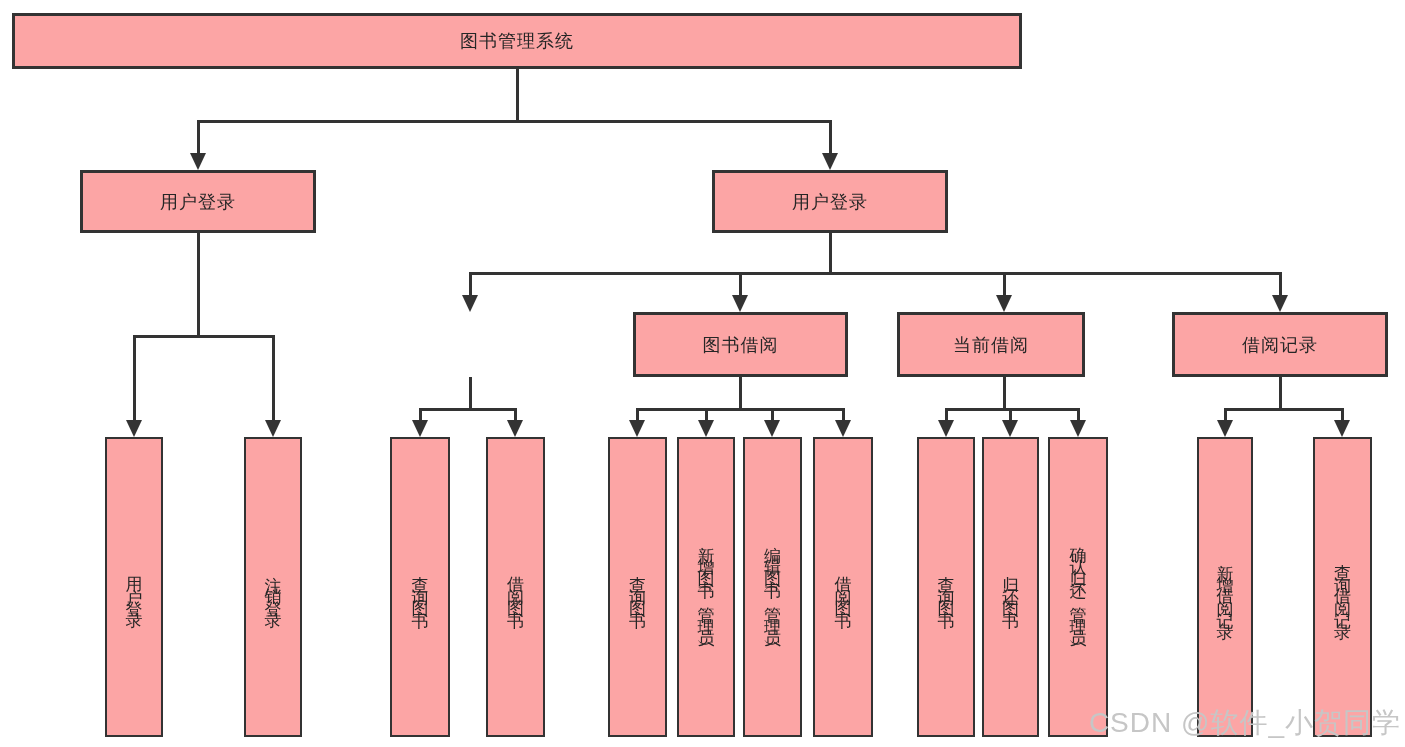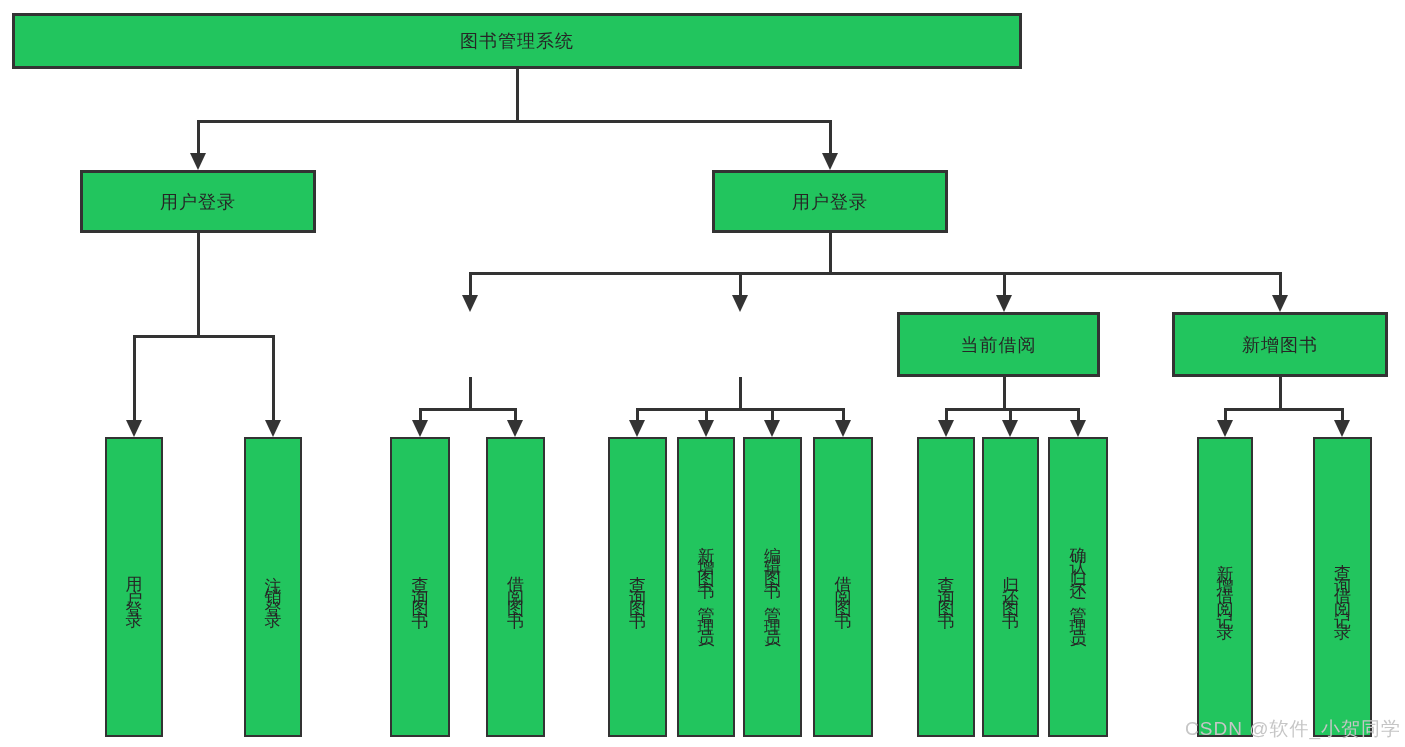--- a/index.html
+++ b/index.html
@@ -8,21 +8,21 @@
     width: 1405px;
     height: 747px;
     background: var(--background, #ffffff);
     font-family: "Liberation Sans", "DejaVu Sans", sans-serif;
     color: var(--text, #262626);
     overflow: hidden;
   }
   .node {
     position: absolute;
     box-sizing: border-box;
-    background: #22c55e;
+    background: #fca5a5;
     border: 3px solid var(--line, #333333);
     display: flex;
     align-items: center;
     justify-content: center;
     z-index: 2;
   }
   .hnode { font-size: 18px; letter-spacing: 1px; }
   .leaf  { top: 437px; height: 300px; border-width: 2.5px; }
   .vtext {
     writing-mode: vertical-rl;
@@ -42,21 +42,21 @@
     transform: translateX(-50%);
     width: 0; height: 0;
     border-left: 8px solid transparent;
     border-right: 8px solid transparent;
     border-top: 17px solid var(--line, #333333);
   }
   .watermark {
     position: absolute;
     right: 4px;
     bottom: 5px;
-    font-size: 19px;
+    font-size: 28px;
     letter-spacing: 1px;
     color: var(--watermark, #c6c6c6);
     z-index: 6;
   }
 </style>
 </head>
 <body>
 
 <div class="canvas">
 
@@ -81,25 +81,28 @@
   <div class="down-arrow" style="left:132.5px; top:335px; height:85px;"></div>
   <div class="down-arrow" style="left:271.5px; top:335px; height:85px;"></div>
 
   <div class="vline" style="left:828.5px; top:233px; height:39px;"></div>
   <div class="hline" style="left:468.5px; top:272px; width:813px;"></div>
   <div class="down-arrow" style="left:468.5px; top:272px; height:23px;"></div>
   <div class="down-arrow" style="left:738.5px; top:272px; height:23px;"></div>
   <div class="down-arrow" style="left:1002.5px; top:272px; height:23px;"></div>
   <div class="down-arrow" style="left:1278.5px; top:272px; height:23px;"></div>
 
-  <div class="node hnode" style="left:897px; top:312px; width:203px; height:65px;">
+  <div class="node hnode" style="left:633px; top:312px; width:215px; height:65px;">
+    <span>图书借阅</span>
+  </div>
+  <div class="node hnode" style="left:897px; top:312px; width:188px; height:65px;">
     <span>当前借阅</span>
   </div>
   <div class="node hnode" style="left:1172px; top:312px; width:216px; height:65px;">
-    <span>新增图书</span>
+    <span>借阅记录</span>
   </div>
 
   <div class="vline" style="left:468.5px; top:377px; height:31px;"></div>
   <div class="hline" style="left:418.5px; top:408px; width:98px;"></div>
   <div class="down-arrow" style="left:418.5px; top:408px; height:12px;"></div>
   <div class="down-arrow" style="left:513.5px; top:408px; height:12px;"></div>
 
   <div class="vline" style="left:738.5px; top:377px; height:31px;"></div>
   <div class="hline" style="left:635.5px; top:408px; width:209px;"></div>
   <div class="down-arrow" style="left:635.5px; top:408px; height:12px;"></div>

